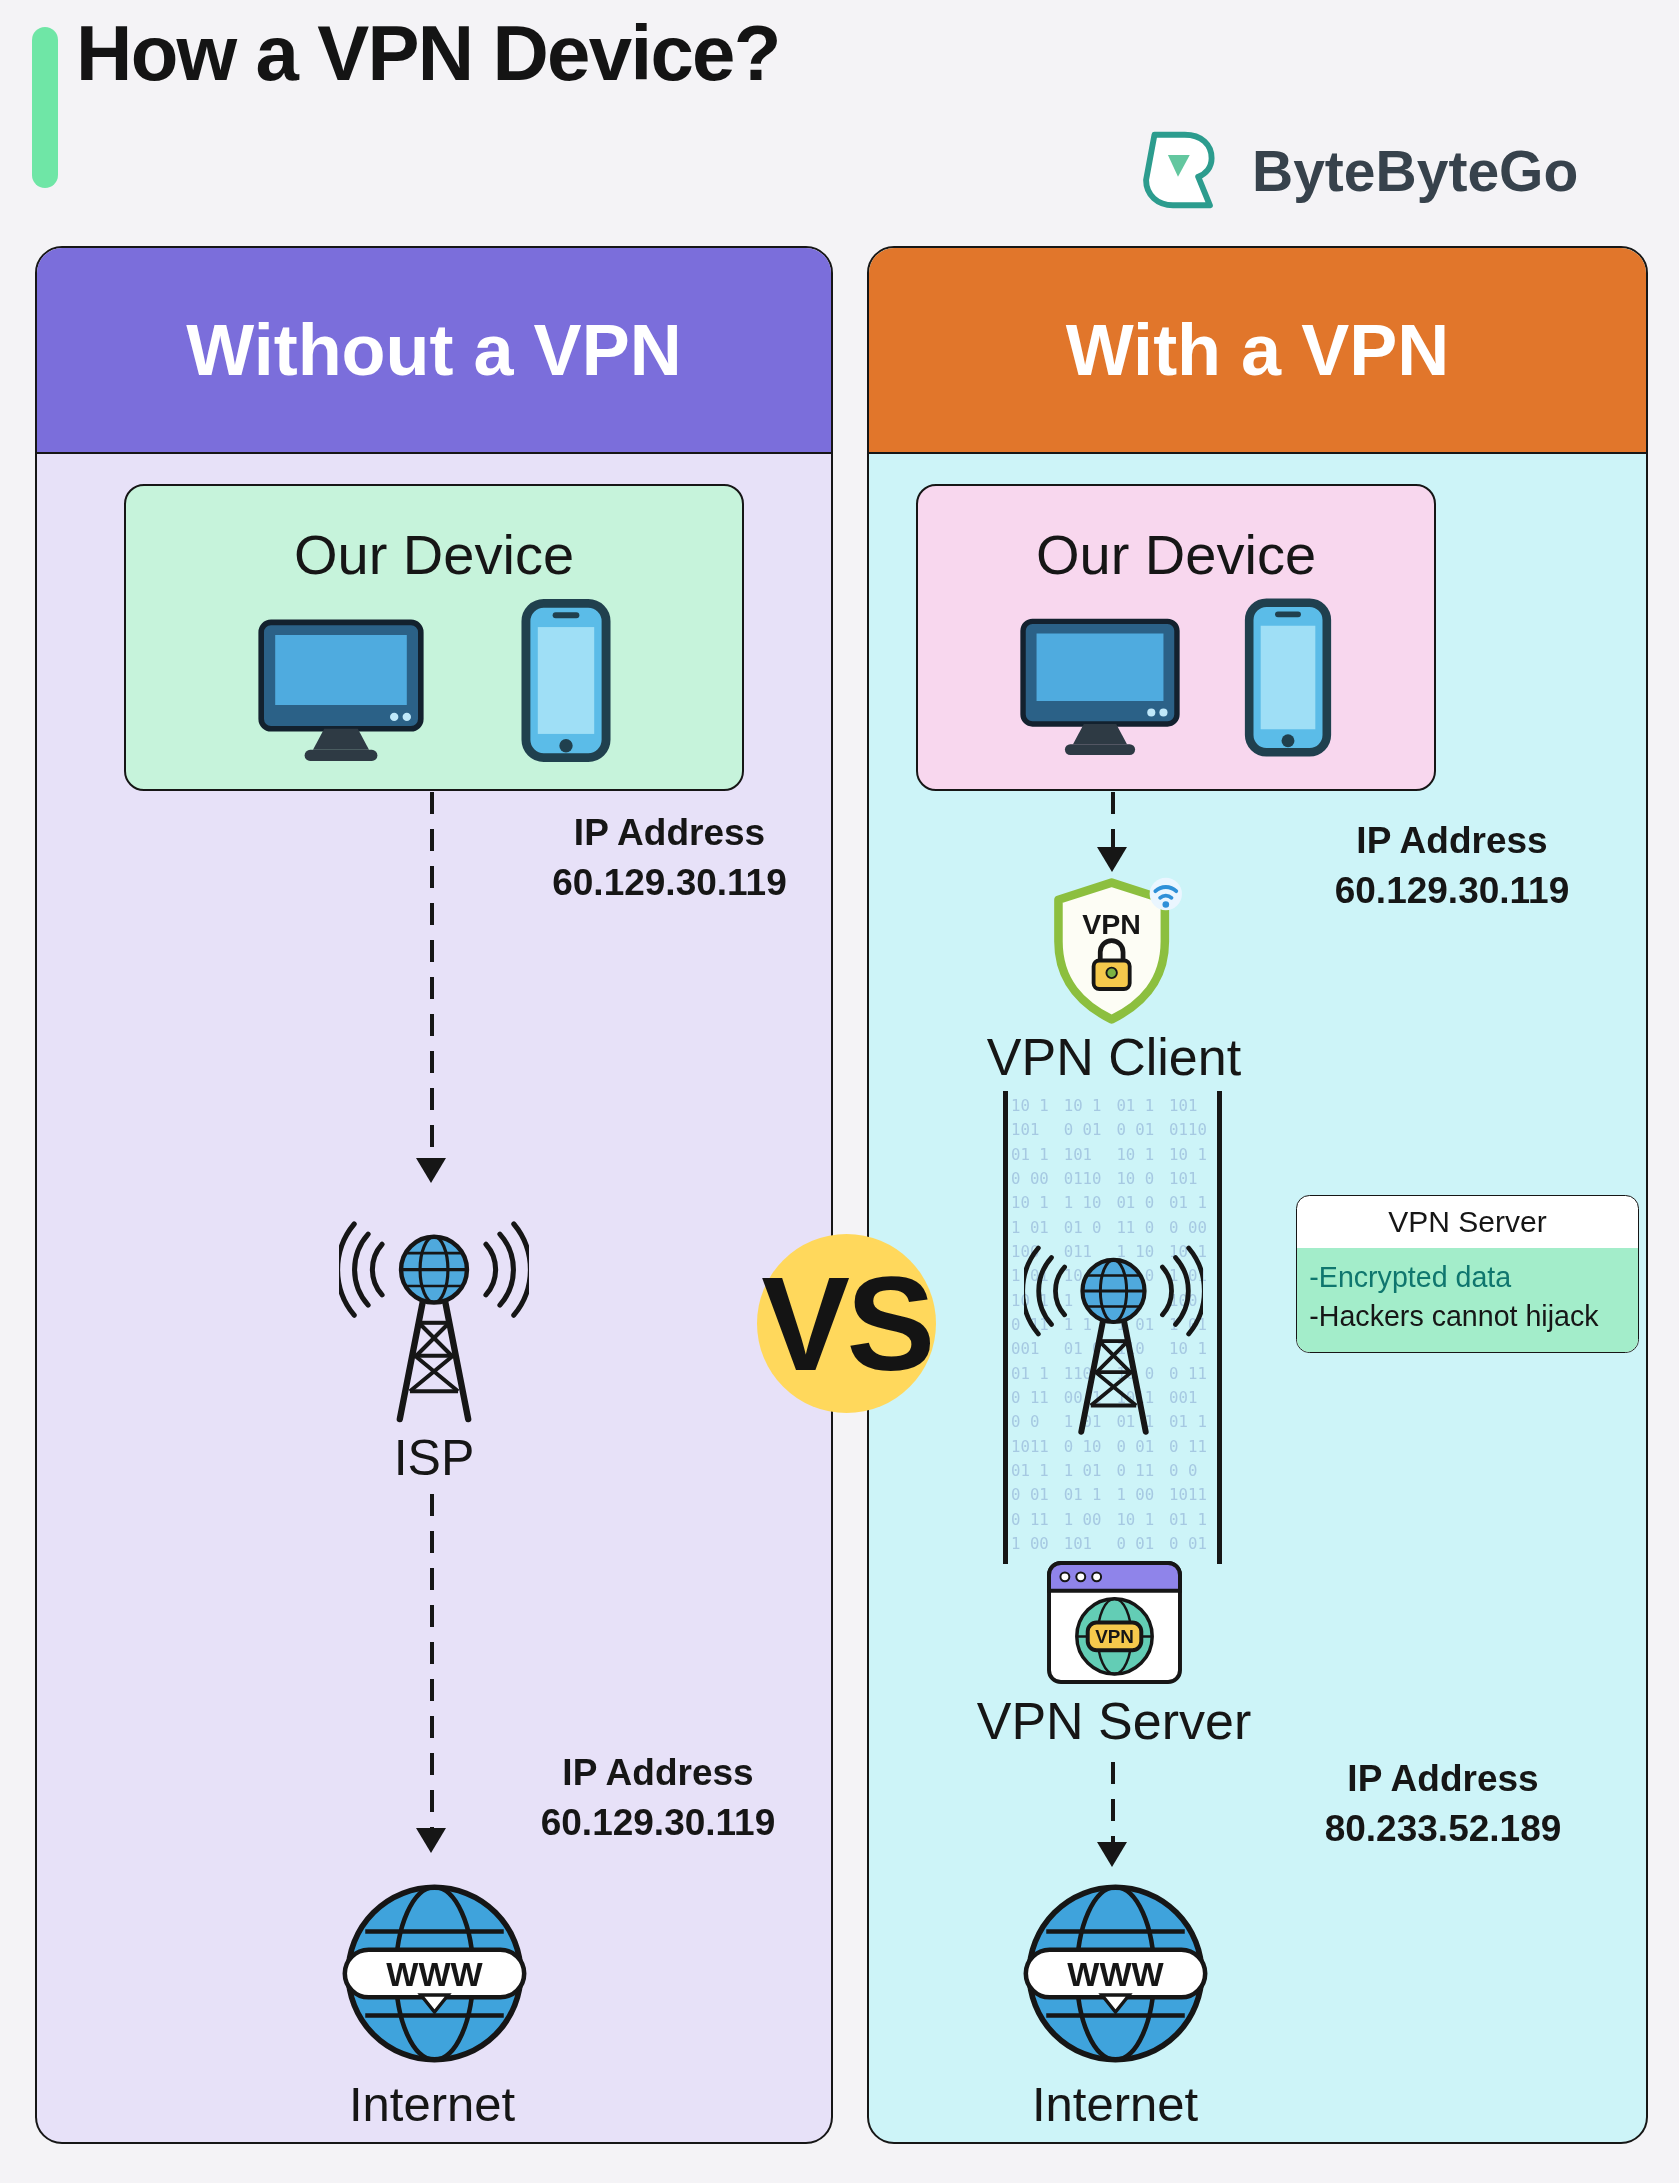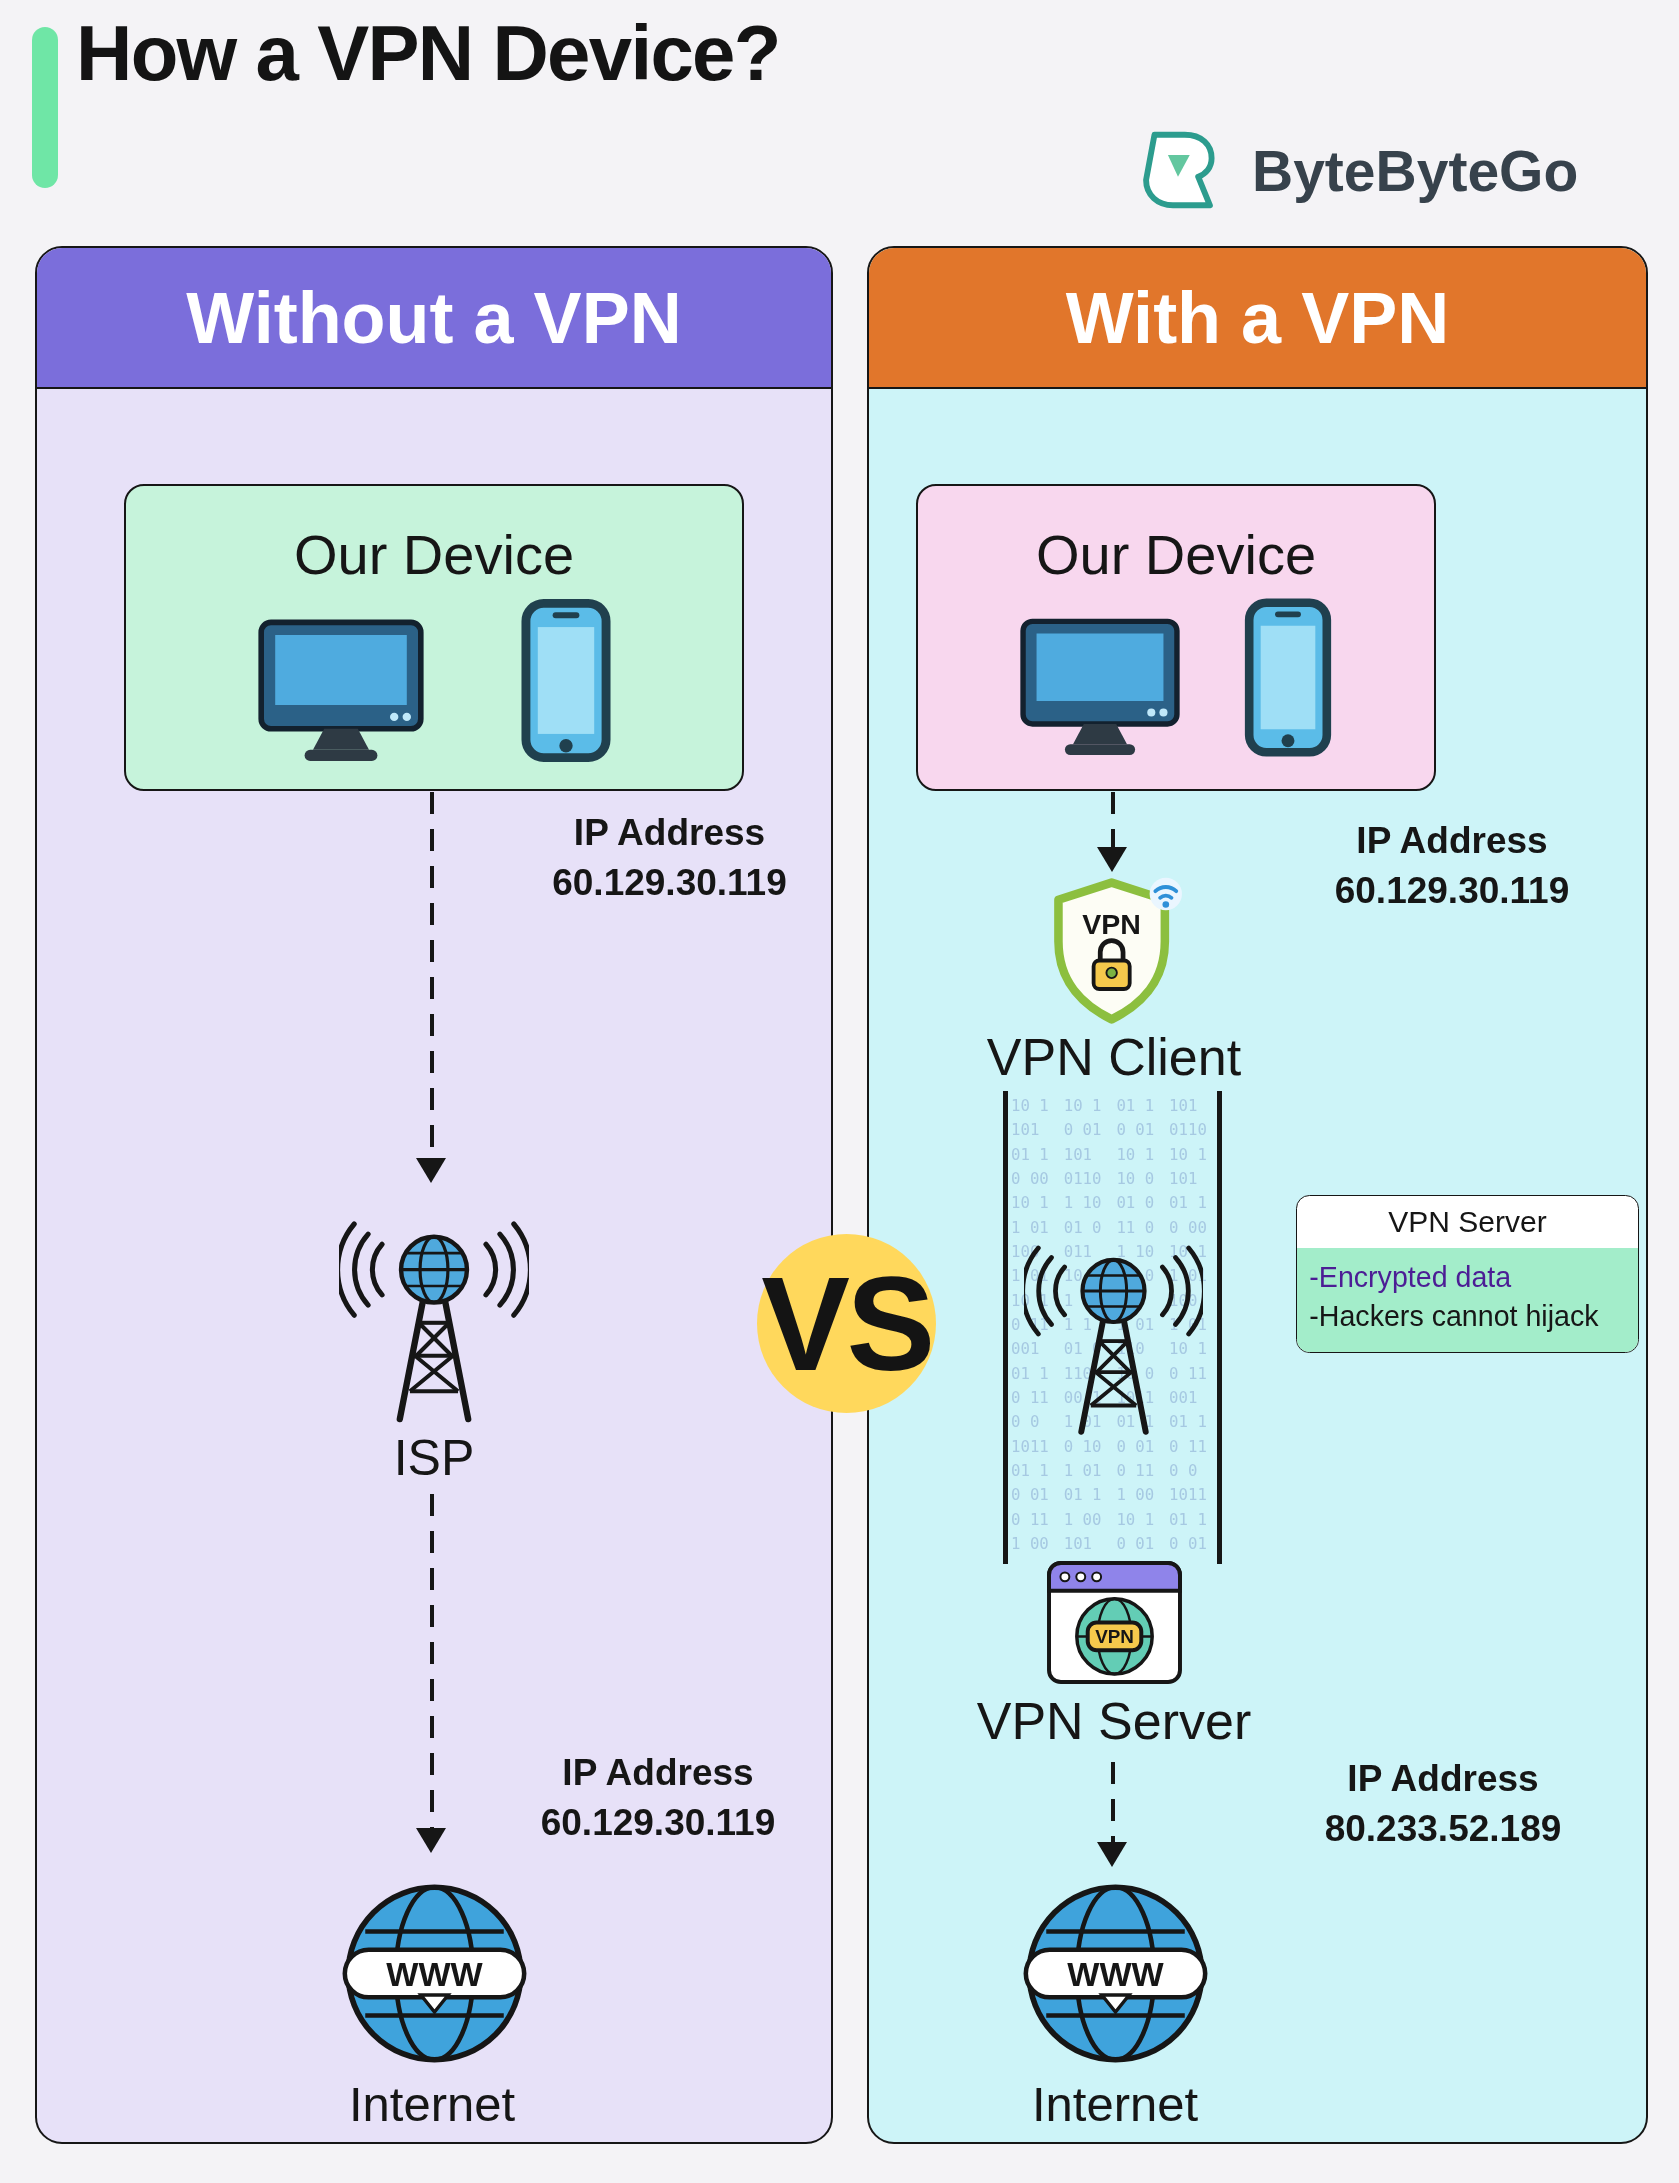--- a/index.html
+++ b/index.html
@@ -15,21 +15,21 @@
   .accent-bar { position:absolute; left:32px; top:27px; width:26px; height:161px; background:#6FE6A6; border-radius:13.4px; }
   .page-title { position:absolute; left:76px; top:8.4px; font-size:78px; font-weight:900; letter-spacing:-1.7px; color:#141414; }
   .brand { position:absolute; left:1136px; top:128px; display:flex; align-items:center; gap:32px; }
   .brand svg { width:84px; height:84px; }
   .brand-name { font-size:57px; font-weight:800; color:#37424C; }
 
   
   .panel { position:absolute; top:246px; height:1898px; border:2.2px solid #161616; border-radius:27px; overflow:hidden; }
   .panel-left  { left:35px;   width:798px; background:#E7E1F8; }
   .panel-right { left:867px; width:781px; background:#CDF4F8; }
-  .panel-header { position:absolute; left:0; top:0; width:100%; height:141px; display:flex; align-items:center; justify-content:center;
+  .panel-header { position:absolute; left:0; top:0; width:100%; height:206px; display:flex; align-items:center; justify-content:center;
     color:#fff; font-size:72px; font-weight:800; border-bottom:2.2px solid #161616; }
   .panel-left  .panel-header { background:#7B6EDB; }
   .panel-right .panel-header { background:#E1762B; }
 
   
   .device-box { position:absolute; border:2.2px solid #161616; border-radius:20px; text-align:center; }
   .device-box-left  { left:87px; top:236px; width:620px; height:307px; background:#C6F3DB; }
   .device-box-right { left:47px;  top:236px; width:520px;  height:307px; background:#F8D7EE; }
   .device-title { margin-top:36px; font-size:56px; }
   .device-icons { display:flex; justify-content:center; align-items:flex-end; margin-top:10px; }
@@ -47,21 +47,21 @@
   
   .tunnel-line { position:absolute; width:4.5px; background:#161616; }
   .tunnel-binary { position:absolute; overflow:hidden; font-family:"DejaVu Sans Mono", monospace; font-size:15.7px; line-height:1.55;
     color:#A6C9E2; column-count:4; column-gap:7.8px; word-break:break-all; }
   .tunnel-icon { z-index:3; }
 
   
   .tunnel-info { position:absolute; left:427px; top:947px; width:343px; background:#fff; border:1.7px solid #161616; border-radius:13.4px; overflow:hidden; }
   .tunnel-info-title { height:52px; display:flex; align-items:center; justify-content:center; font-size:30px; }
   .tunnel-info-body { background:#A3EDCA; padding:10px 14.6px 17px 12.3px; font-size:28.6px; line-height:1.35; }
-  .tunnel-item-red { color:#4c1d95; }
+  .tunnel-item-red { color:#0f766e; }
 
   
   .vs-wrap { position:absolute; left:757px; top:1234px; width:179px; height:179px; z-index:20; display:flex; align-items:center; justify-content:center; }
   .vs-circle { position:absolute; inset:0; border-radius:50%; background:#FFD85C; }
   .vs-text { position:relative; font-size:133px; font-weight:900; letter-spacing:-3.4px; color:#141414; }
 
   .abs { position:absolute; }
   svg text { font-family:"Liberation Sans", sans-serif; }
 </style>
 </head>

